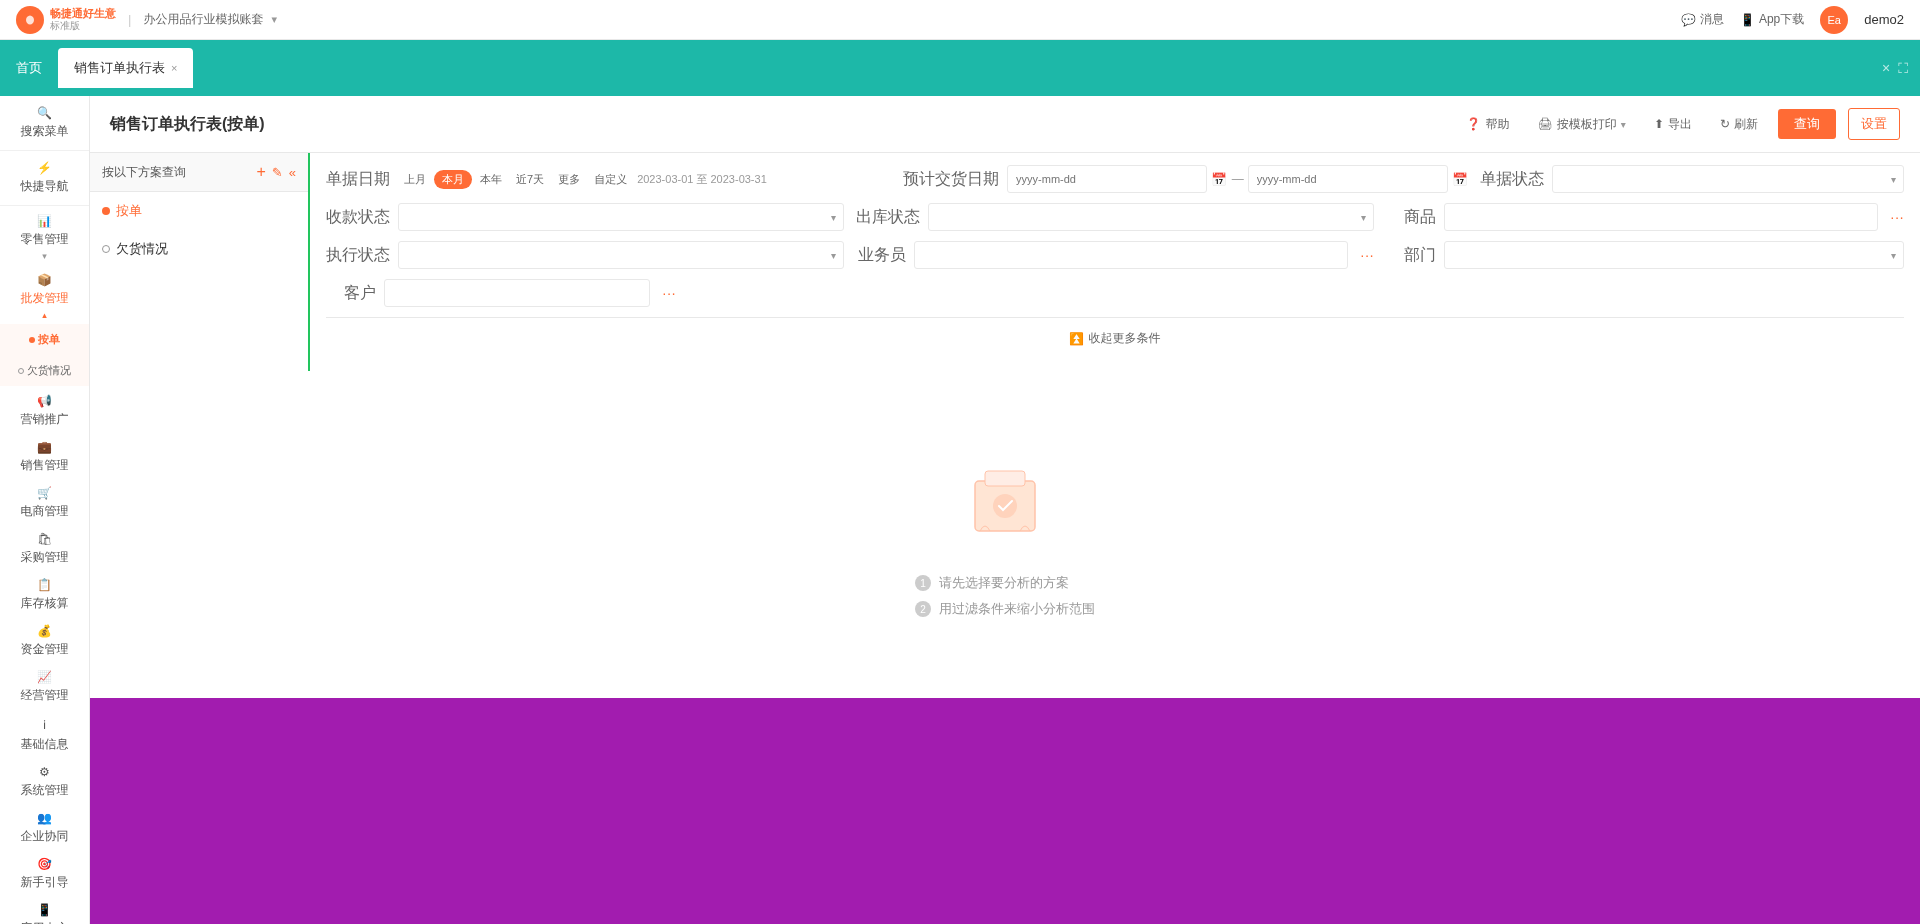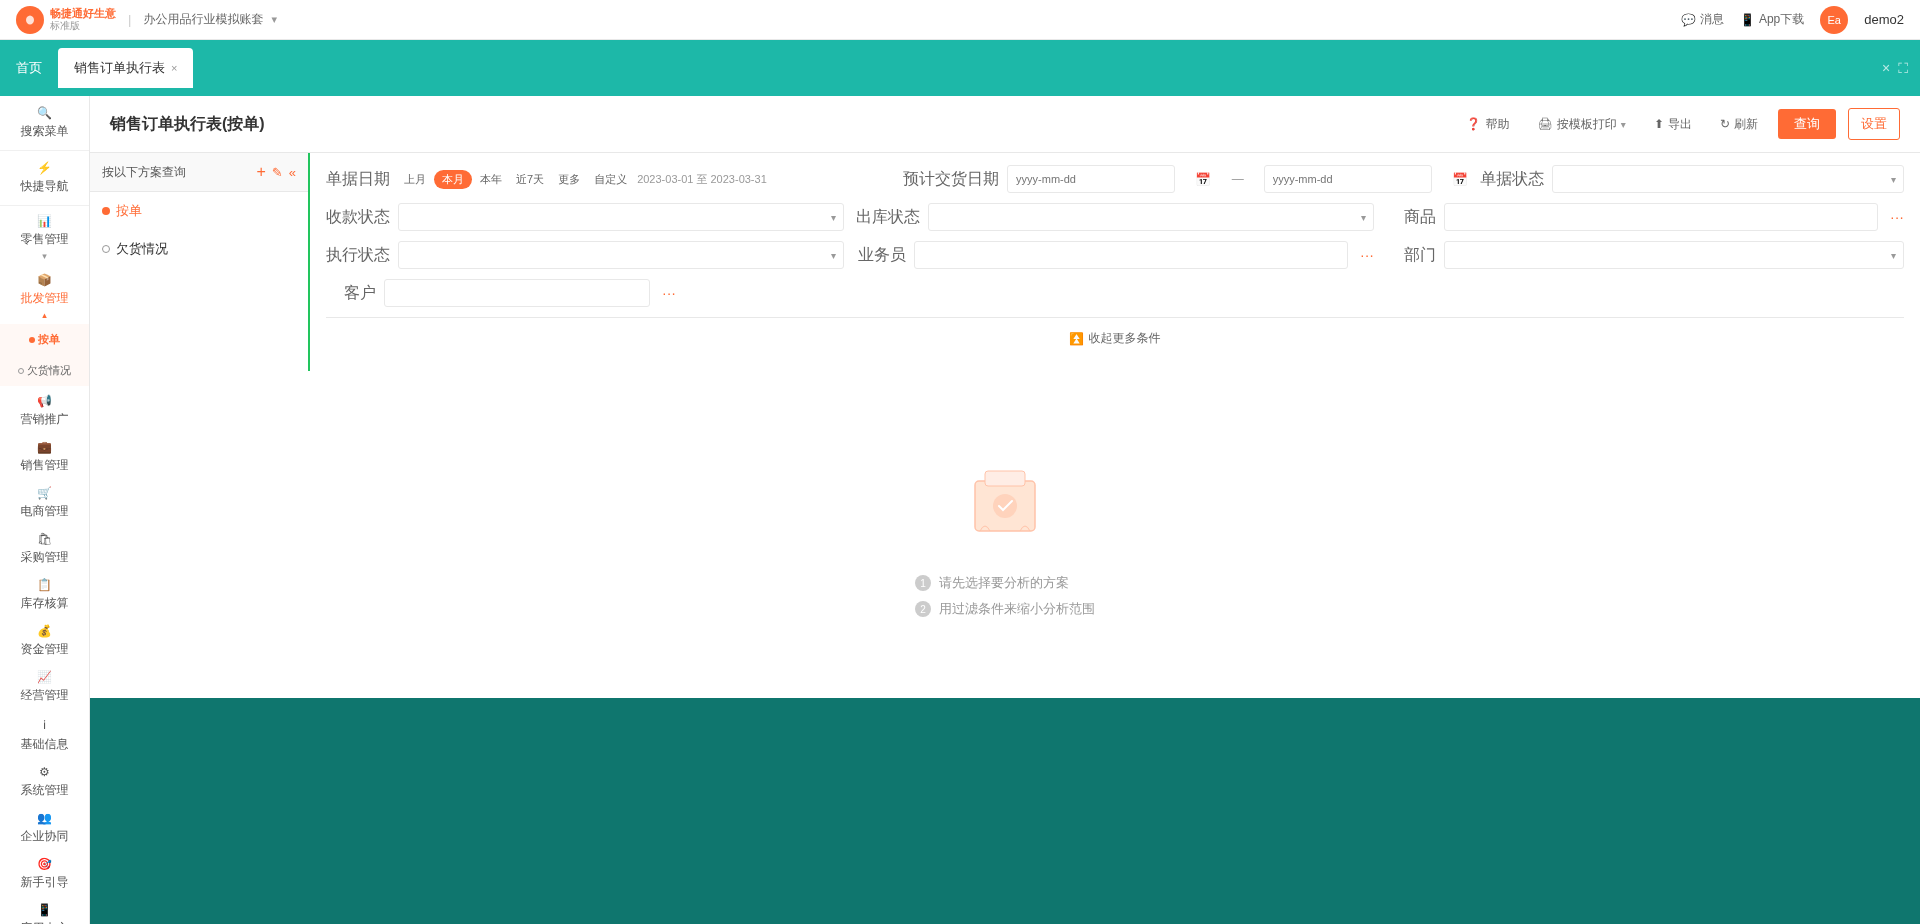--- a/index.html
+++ b/index.html
@@ -186,21 +186,21 @@
       width: 6px;
       height: 6px;
       border-radius: 50%;
       border: 1px solid #999;
     }
 
     
     .content-area {
       flex: 1;
       overflow: auto;
-      background: #0f766e;
+      background: #a21caf;
       padding: 0;
     }
 
     
     .page-content {
       background: #fff;
       margin: 0;
       padding: 0;
     }
 
@@ -401,21 +401,21 @@
     }
     .date-tab.active {
       background: #ff6b35;
       color: white;
       border-radius: 10px;
       padding: 2px 8px;
     }
     .date-input-wrapper {
       display: flex;
       align-items: center;
-      gap: 20px;
+      gap: 4px;
       flex: 1;
     }
     .date-input {
       flex: 1;
       height: 28px;
       border: 1px solid #e8e8e8;
       border-radius: 3px;
       padding: 0 8px;
       font-size: 11px;
       color: #999;

